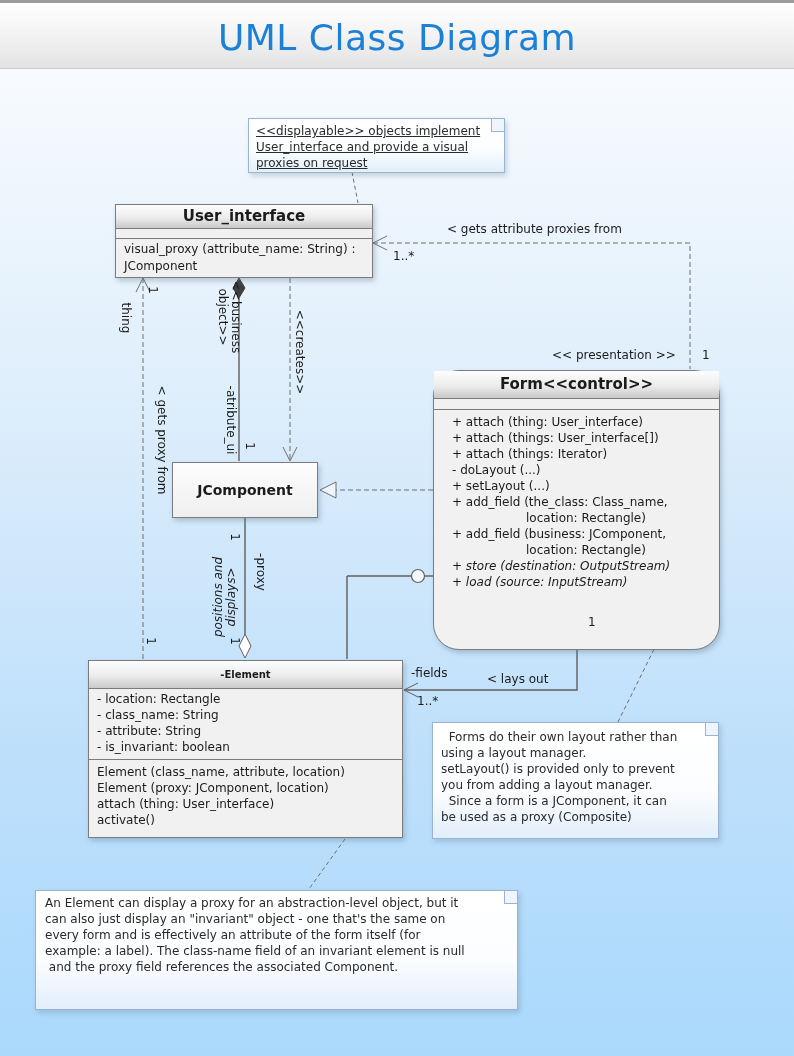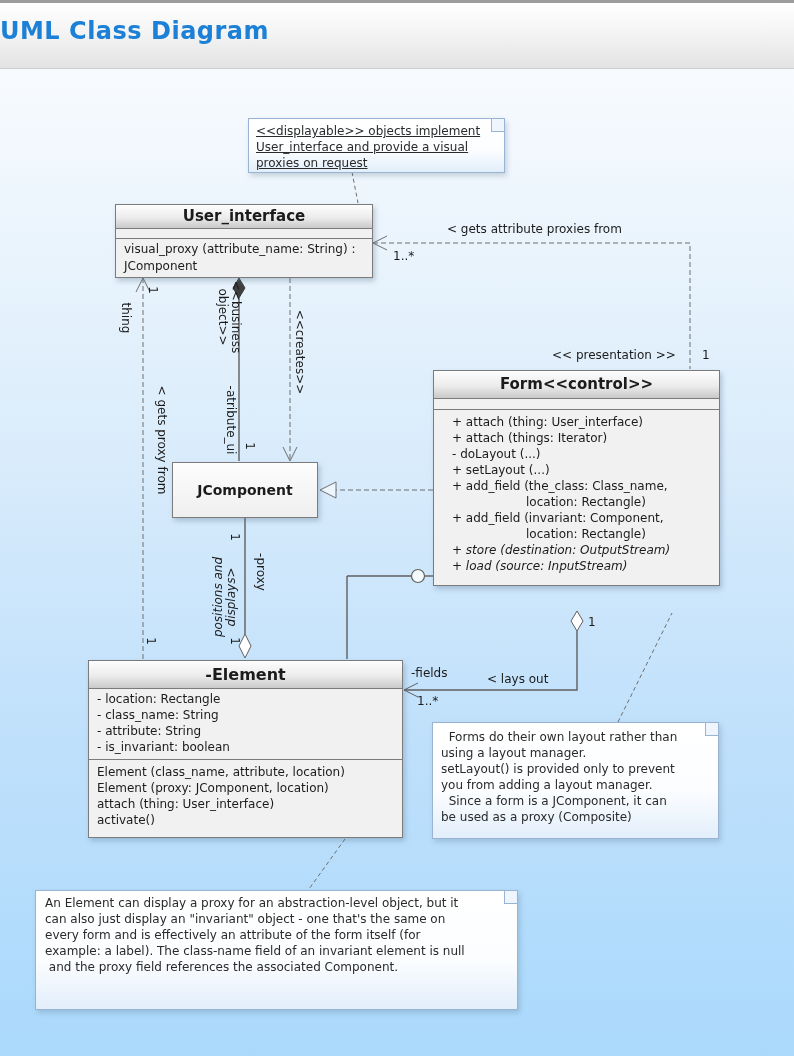--- a/index.html
+++ b/index.html
@@ -3,22 +3,22 @@
 <meta charset="utf-8">
 <style>
   html,body{margin:0;padding:0;}
   body{font-family:"DejaVu Sans",sans-serif;}
   #canvas{position:relative;width:794px;height:1056px;overflow:hidden;
     background:linear-gradient(180deg,#f8fbfe 6%, #dcedfb 40%, #bfe0fb 70%, #aad9fc 100%);}
   
   .header{position:absolute;left:0;top:0;width:794px;height:69px;
     background:linear-gradient(180deg,#ffffff 0%,#f4f4f4 45%,#e3e3e3 100%);
     border-top:3px solid #9c9c9c;border-bottom:1px solid #cdcdcd;box-sizing:border-box;}
-  .page-title{position:absolute;left:0;top:14px;width:100%;text-align:left;
-    font-size:24px;font-weight:700;color:#1b80d6;letter-spacing:.5px;}
+  .page-title{position:absolute;left:0;top:14px;width:100%;text-align:center;
+    font-size:36px;font-weight:400;color:#1b80d6;letter-spacing:.5px;}
   
   .cls{position:absolute;border:1px solid #7b7b7b;background:#f1f1f1;box-sizing:border-box;
     box-shadow:2px 3px 5px rgba(90,115,140,.35);}
   .cls-title{border-bottom:1px solid #7b7b7b;background:linear-gradient(180deg,#fdfdfd 0%,#ececec 55%,#c9c9c9 100%);
     font-weight:bold;text-align:center;color:#1b1b1b;}
   .cls-attrs{border-bottom:1px solid #7b7b7b;background:#f1f1f1;}
   .cls-methods{background:#f1f1f1;}
   .m{white-space:pre;color:#1b1b1b;}
   .it{font-style:italic;}
   .ind{padding-left:74px;}
@@ -100,43 +100,44 @@
   </div>
 
   <div class="cls" style="left:115px;top:204px;width:258px;height:74px;">
     <div class="cls-title" style="height:23px;line-height:23px;font-size:15px;">User_interface</div>
     <div class="cls-attrs" style="height:9px;"></div>
     <div class="cls-methods" style="padding:2px 0;">
       <div class="m row" style="font-size:12px;line-height:17px;white-space:normal;">visual_proxy (attribute_name: String) : JComponent</div>
     </div>
   </div>
 
-  <div class="cls" style="left:433px;top:370px;width:287px;height:216px;">
+  <div class="cls" style="left:433px;top:370px;width:287px;height:280px;border-radius:26px;">
     <div class="cls-title" style="height:27px;line-height:27px;font-size:15px;">Form&lt;&lt;control&gt;&gt;</div>
     <div class="cls-attrs" style="height:10px;"></div>
     <div class="cls-methods" style="padding:4px 0 0 18px;font-size:12px;line-height:16px;">
       <div class="m">+ attach (thing: User_interface)</div>
+      <div class="m">+ attach (things: User_interface[])</div>
       <div class="m">+ attach (things: Iterator)</div>
       <div class="m">- doLayout (...)</div>
       <div class="m">+ setLayout (...)</div>
       <div class="m">+ add_field (the_class: Class_name,</div>
       <div class="m ind">location: Rectangle)</div>
-      <div class="m">+ add_field (invariant: Component,</div>
+      <div class="m">+ add_field (business: JComponent,</div>
       <div class="m ind">location: Rectangle)</div>
       <div class="m it">+ store (destination: OutputStream)</div>
       <div class="m it">+ load (source: InputStream)</div>
     </div>
   </div>
 
   <div class="cls" style="left:172px;top:462px;width:146px;height:56px;background:linear-gradient(180deg,#fdfdfd,#efefef);">
     <div style="height:54px;line-height:54px;text-align:center;font-weight:bold;font-size:14px;color:#1b1b1b;">JComponent</div>
   </div>
 
   <div class="cls" style="left:88px;top:660px;width:315px;height:178px;">
-    <div class="cls-title" style="height:27px;line-height:27px;font-size:16px;">-Element</div>
+    <div class="cls-title" style="height:27px;line-height:27px;font-size:10px;">-Element</div>
     <div class="cls-attrs" style="height:71px;padding:2px 0;box-sizing:border-box;font-size:12px;line-height:16px;">
       <div class="m row">- location: Rectangle</div>
       <div class="m row">- class_name: String</div>
       <div class="m row">- attribute: String</div>
       <div class="m row">- is_invariant: boolean</div>
     </div>
     <div class="cls-methods" style="padding:4px 0;font-size:12px;line-height:16px;">
       <div class="m row">Element (class_name, attribute, location)</div>
       <div class="m row">Element (proxy: JComponent, location)</div>
       <div class="m row">attach (thing: User_interface)</div>

